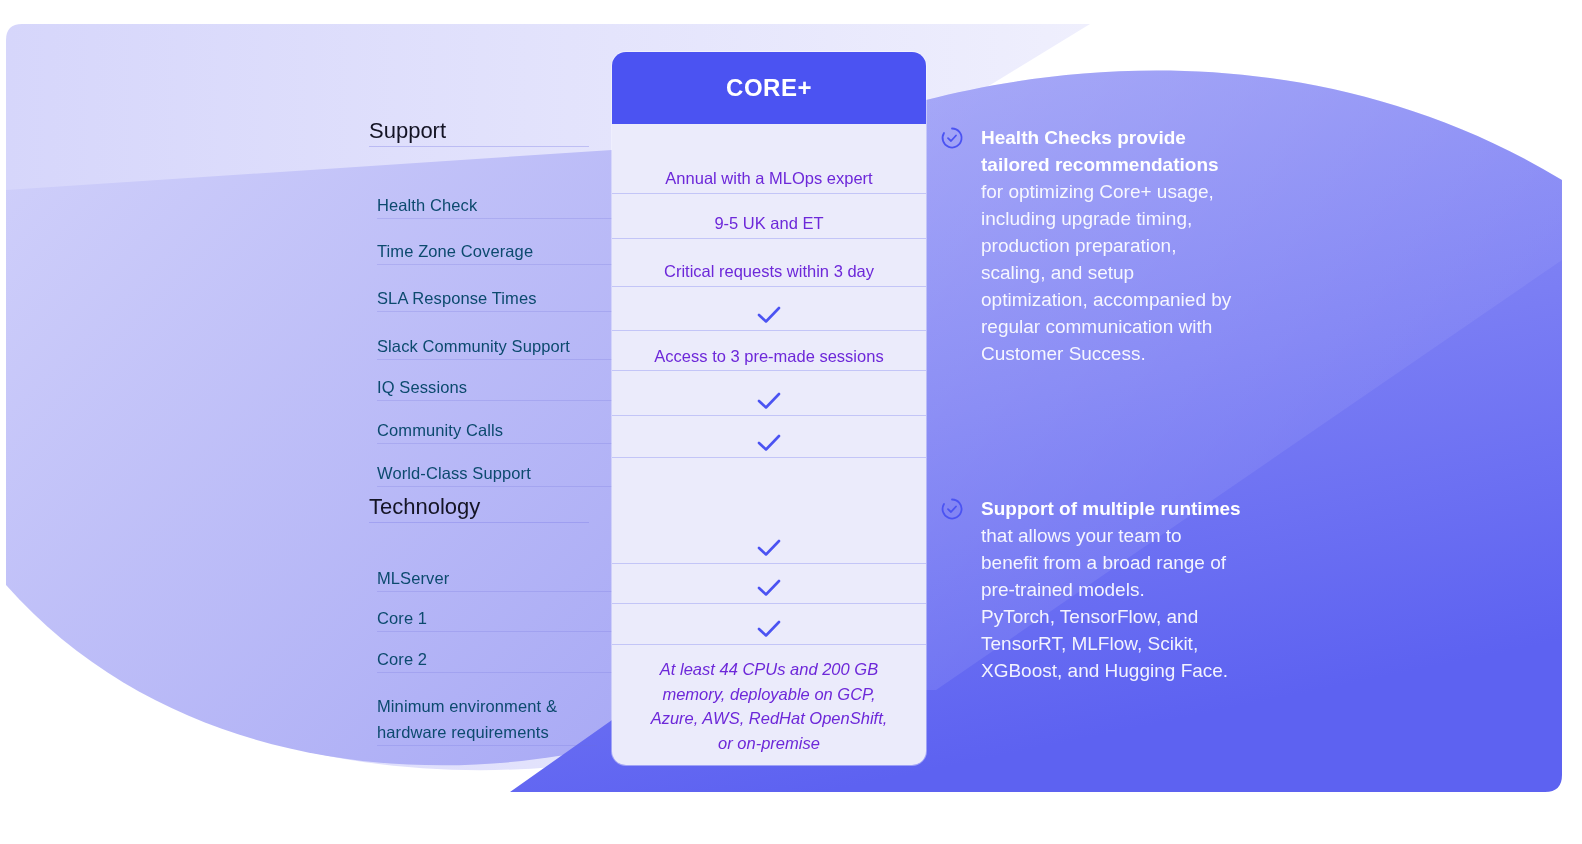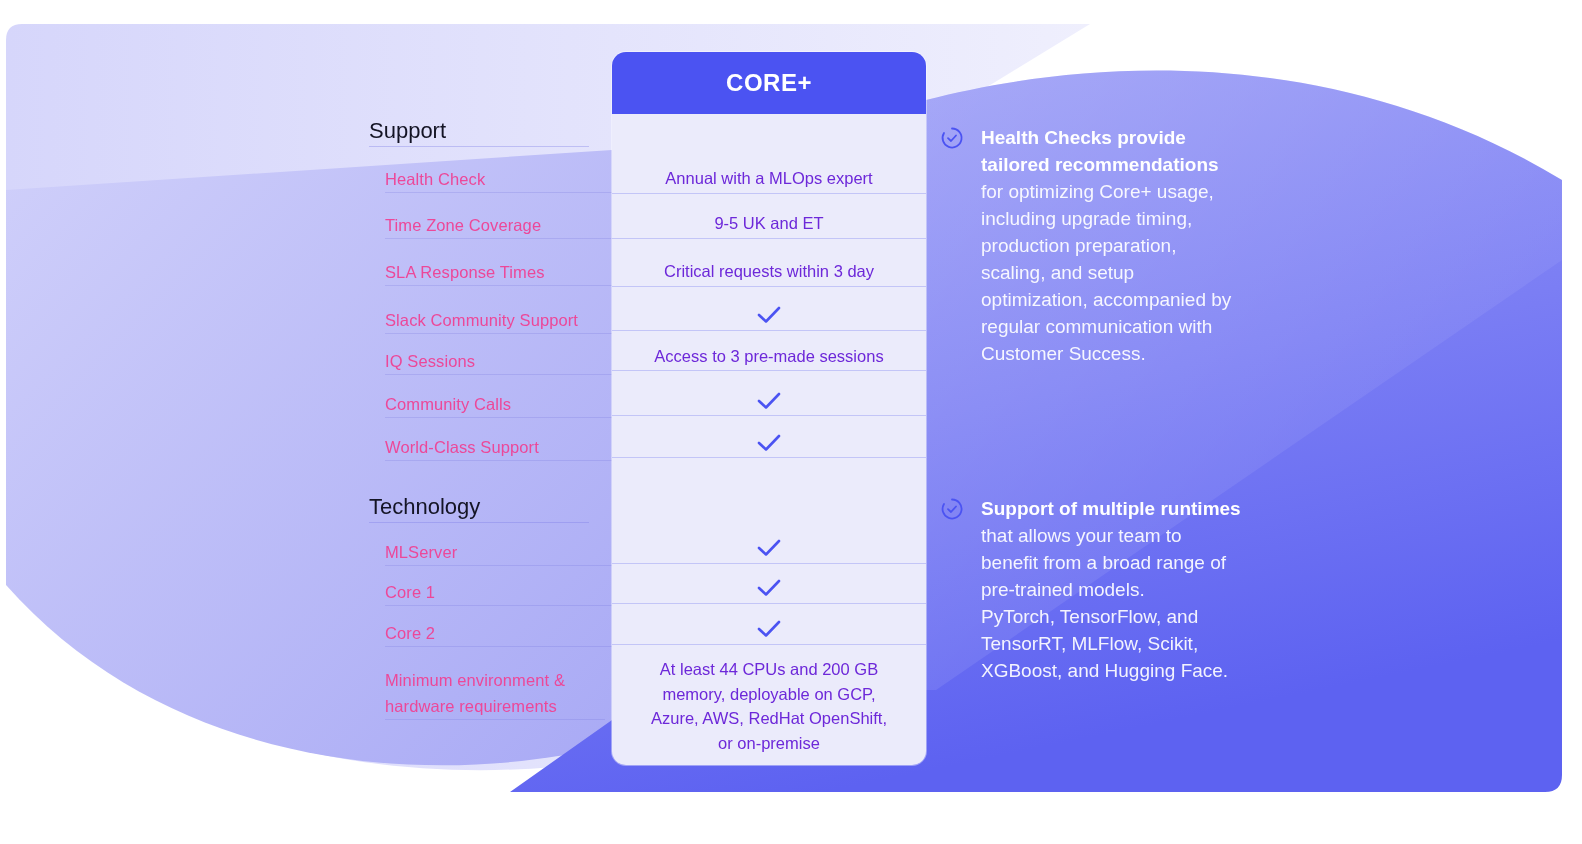--- a/index.html
+++ b/index.html
@@ -12,46 +12,47 @@
   .bg svg { display: block; }
 
   
   .labels { position: absolute; left: 369px; top: 0; width: 220px; }
   .section-title {
     position: absolute; left: 0; width: 220px;
     font-weight: normal; font-size: 22px; color: #141425;
     border-bottom: 1px solid rgba(120,120,230,0.35); padding-bottom: 2px;
   }
   .row-label {
-    position: absolute; left: 16px; width: 240px;
-    font-size: 16.5px; color: #ec4899; letter-spacing: 0.1px;
+    position: absolute; left: 8px; width: 240px;
+    font-size: 16.5px; color: #0c4a6e; letter-spacing: 0.1px;
     border-bottom: 1px solid rgba(110,110,220,0.22);
     line-height: 26px;
+    margin-top: 26px;
   }
 
   
   .card {
     position: absolute; left: 612px; top: 52px; width: 314px; height: 713px;
     background: #ebebfb; border-radius: 14px; overflow: hidden;
     box-shadow: 0 0 0 1px rgba(255,255,255,0.4);
   }
   .card-header {
-    height: 62px; background: #4b53f2; color: #fff;
+    height: 72px; background: #4b53f2; color: #fff;
     font-weight: bold; font-size: 24px; letter-spacing: 0.5px;
     display: flex; align-items: center; justify-content: center;
   }
   .cell {
     position: absolute; left: 0; width: 314px;
     display: flex; align-items: center; justify-content: center; text-align: center;
     font-size: 16.5px; color: #6d28d9;
     border-bottom: 1px solid rgba(120,125,240,0.35);
   }
   .cell.noline { border-bottom: none; }
   .check svg { display: block; }
-  .cell.multi { line-height: 24.5px; padding: 0 18px; box-sizing: border-box; }
+  .cell.multi { line-height: 24.5px; padding: 0 18px; box-sizing: border-box; font-style: italic; }
 
   
   .feature { position: absolute; left: 940px; width: 380px; }
   .feature .icon { position: absolute; left: 0; top: 2px; width: 24px; height: 24px; }
   .feature .text {
     position: absolute; left: 41px; width: 340px;
     font-size: 19px; line-height: 27px; color: rgba(255,255,255,0.92);
     font-family: "Liberation Sans", sans-serif;
   }
   .feature .text b { color: #ffffff; font-weight: bold; }

